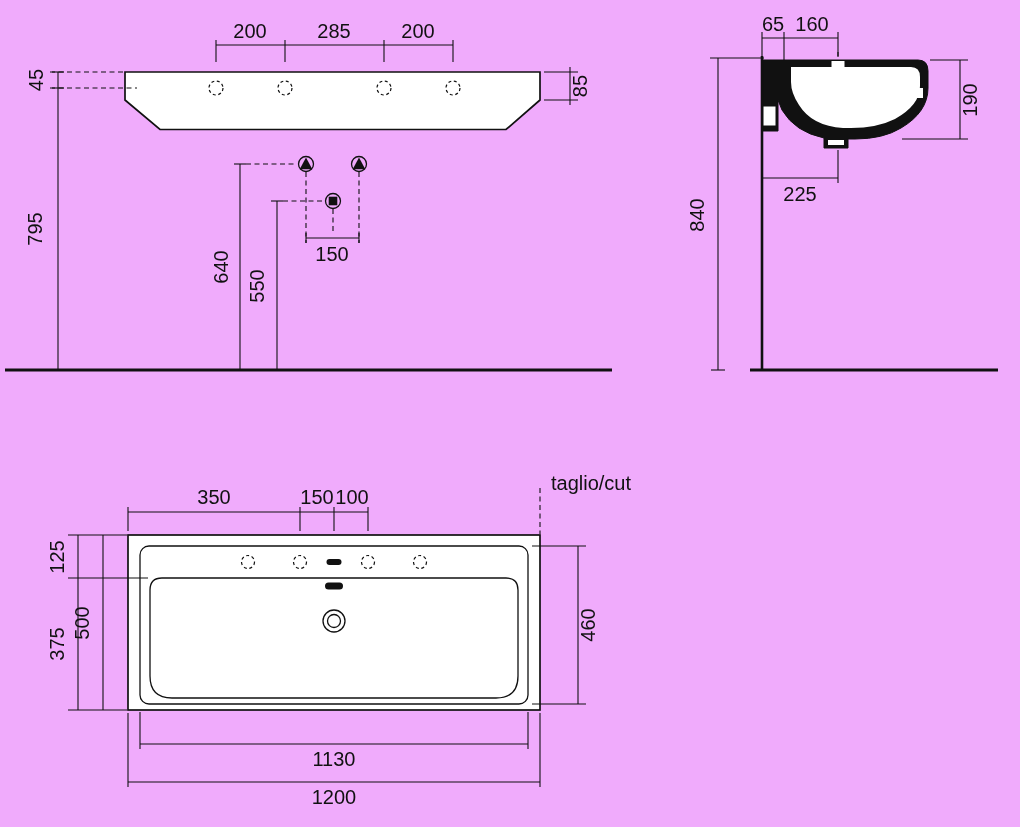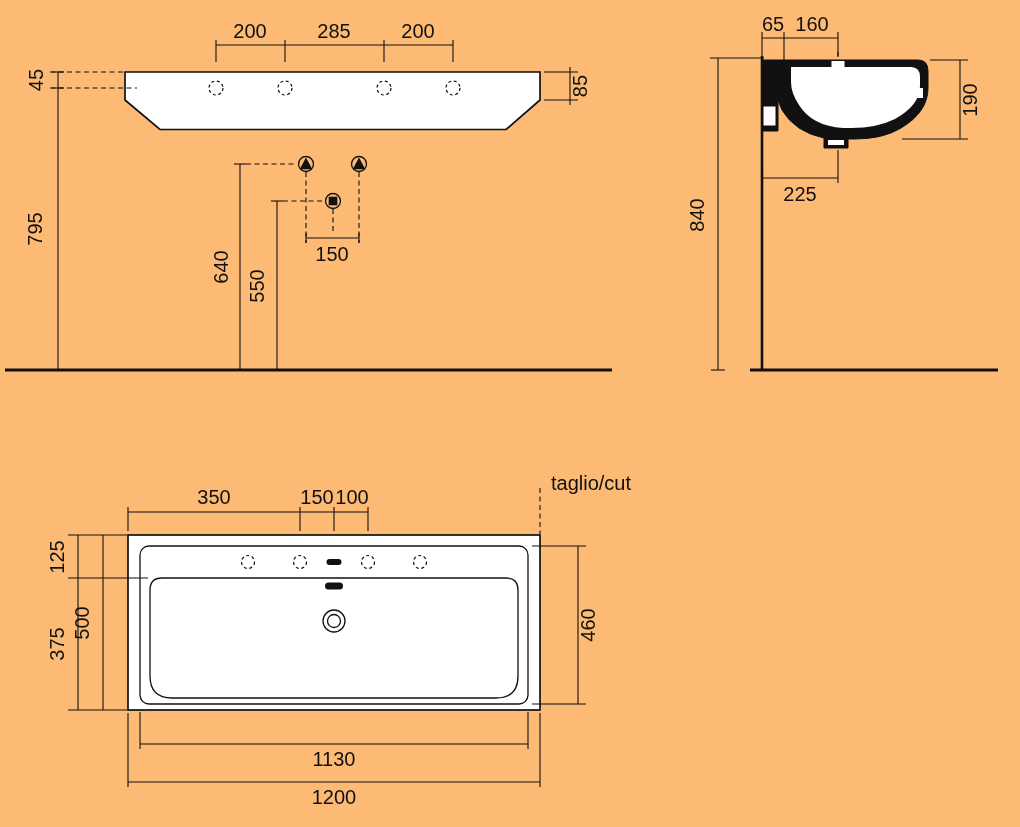--- a/index.html
+++ b/index.html
@@ -1,16 +1,16 @@
 <!DOCTYPE html>
 <html><head>
 <meta charset="utf-8">
 <style>
   html,body{margin:0;padding:0;background:#ffffff;}
-  .sheet{position:relative;width:1020px;height:827px;background:#fdba74;overflow:hidden;}
+  .sheet{position:relative;width:1020px;height:827px;background:#f0abfc;overflow:hidden;}
   svg{display:block;}
   svg text{font-family:"Liberation Sans","DejaVu Sans",sans-serif;font-size:20px;fill:#111111;}
   .mid{text-anchor:middle;}
   .thin{stroke:#111111;stroke-width:1.1;fill:none;}
   .obj{stroke:#111111;stroke-width:1.7;fill:#ffffff;}
   .obj2{stroke:#111111;stroke-width:1.3;fill:none;}
   .thick{stroke:#111111;stroke-width:3.2;fill:none;}
   .wall{stroke:#111111;stroke-width:2.6;fill:none;}
   .dash{stroke:#111111;stroke-width:1.1;fill:none;stroke-dasharray:5 3.5;}
   .dashsm{stroke:#111111;stroke-width:1.2;fill:none;stroke-dasharray:3 2.6;}

